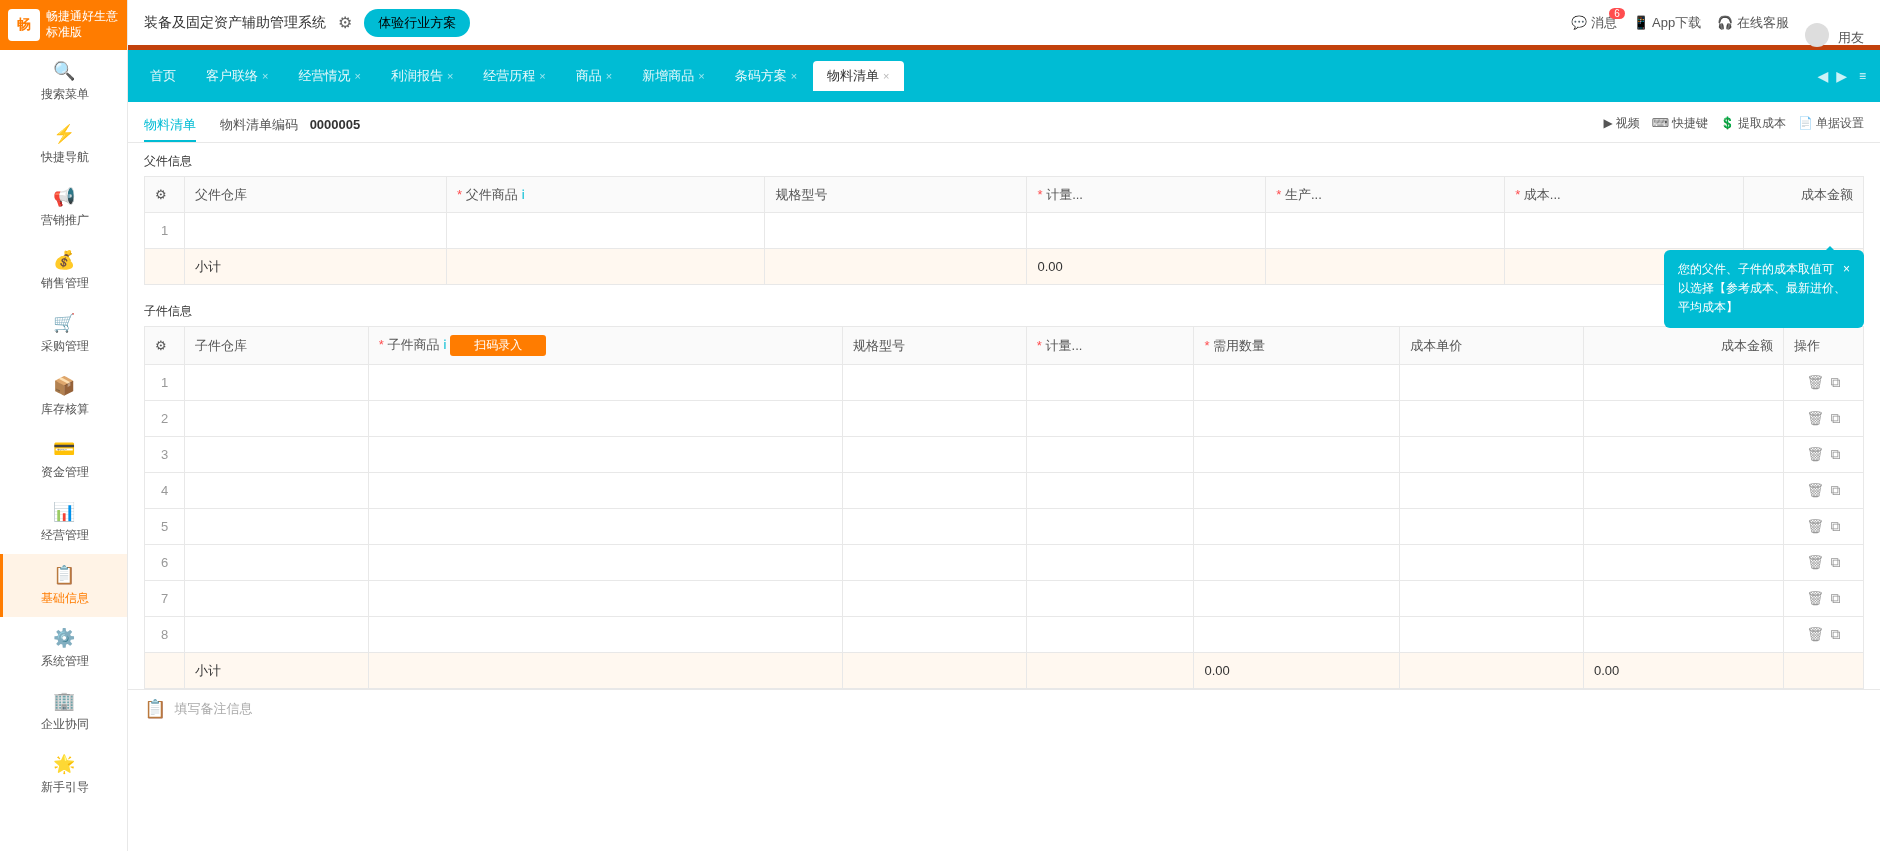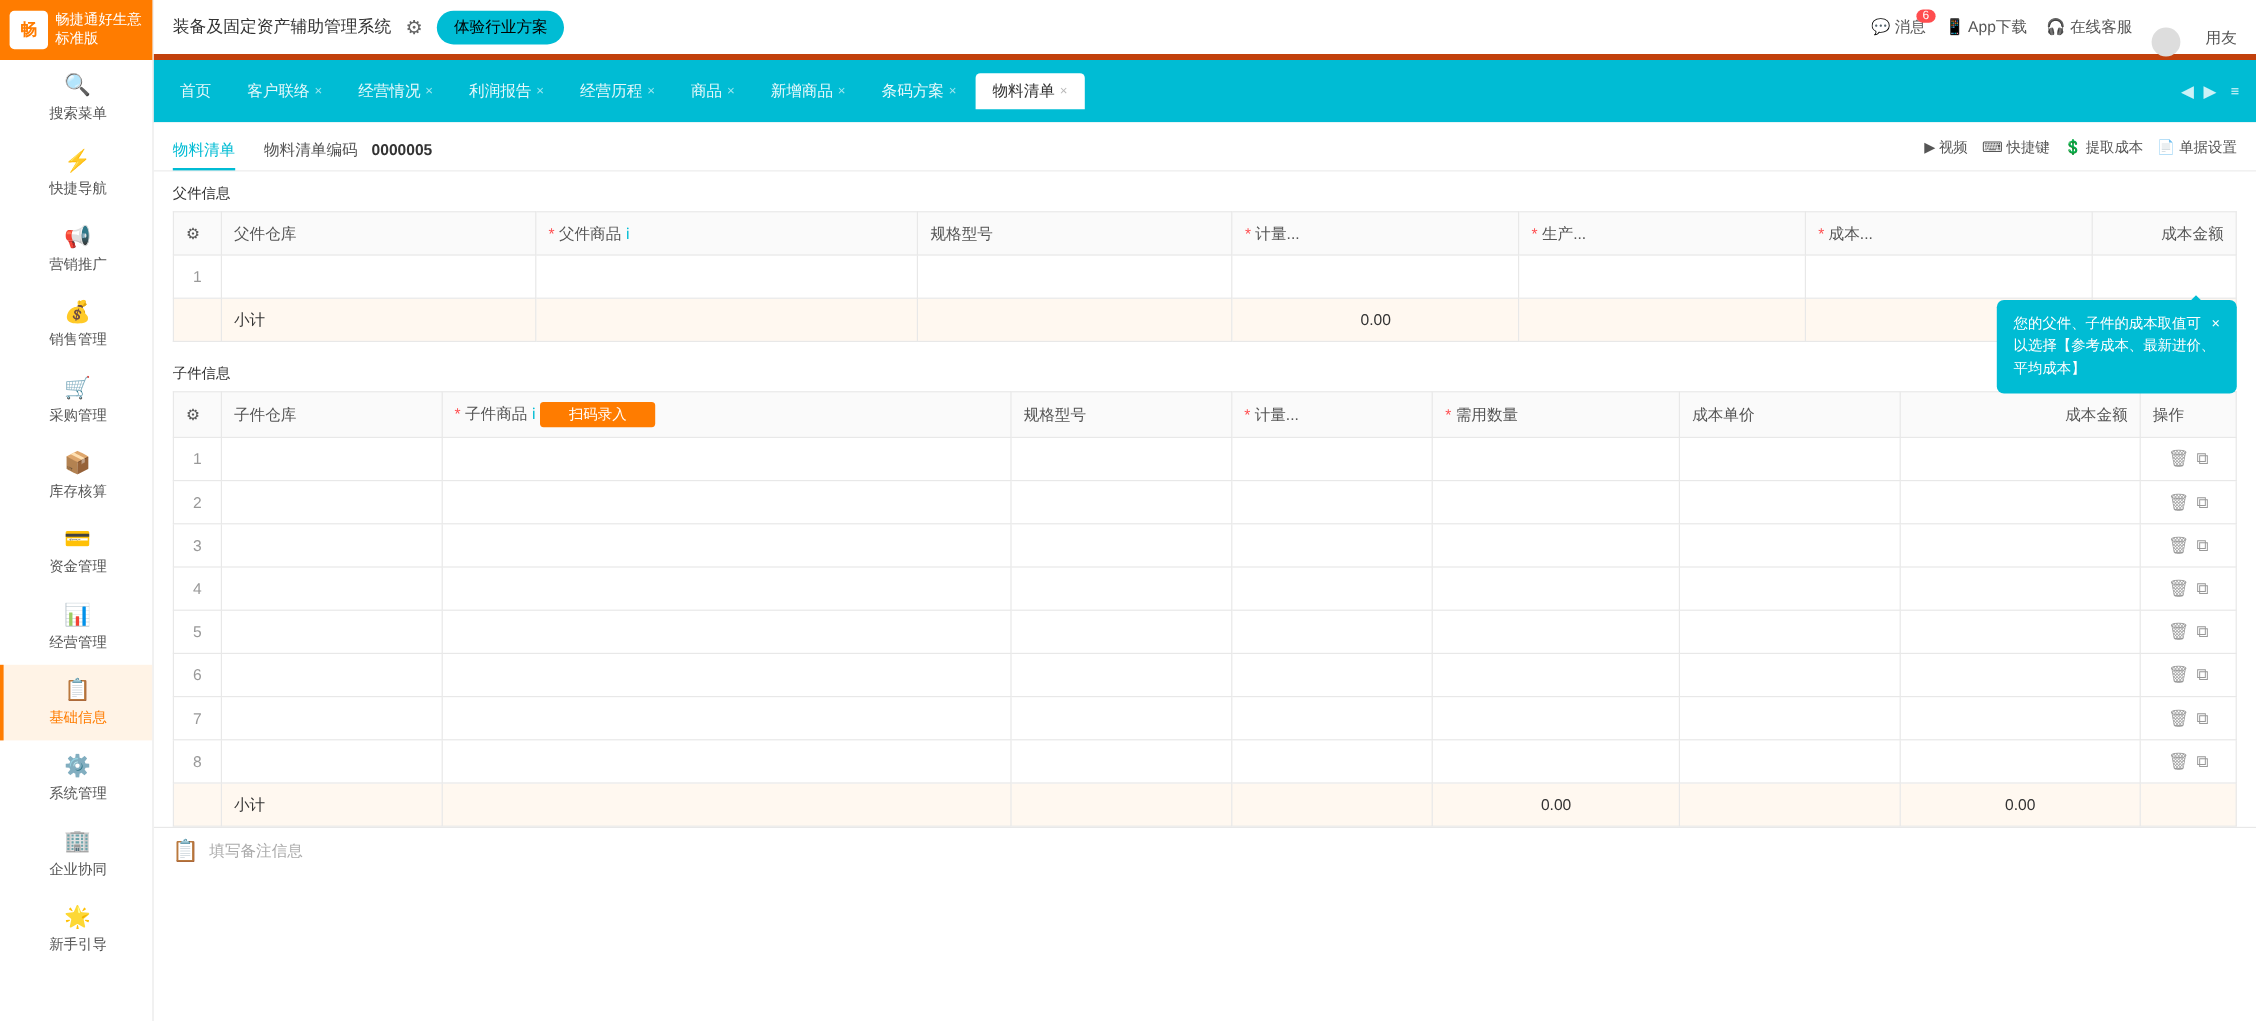--- a/index.html
+++ b/index.html
@@ -227,21 +227,21 @@
     }
     .data-table tr.subtotal td {
       background: #fff8f0;
       color: #333;
     }
     .data-table .row-num {
       color: #999;
       text-align: center;
       width: 40px;
     }
-    .data-table .text-right { text-align: center; }
+    .data-table .text-right { text-align: left; }
     .col-settings { width: 40px; text-align: center; }
     .th-settings { color: #999; text-align: center; }
 
     
     .tooltip-box {
       position: absolute;
       top: 148px;
       right: 16px;
       background: #00bcd4;
       color: #fff;
@@ -390,21 +390,21 @@
         <span class="topbar-badge-count">6</span>
       </div>
       <div style="cursor:pointer;">
         <span>📱</span>
         <span>App下载</span>
       </div>
       <div style="cursor:pointer;">
         <span>🎧</span>
         <span>在线客服</span>
       </div>
-      <div style="cursor:pointer;display:flex;align-items:flex-start;gap:21px;margin-top:24px;">
+      <div style="cursor:pointer;display:flex;align-items:flex-end;gap:9px;margin-top:24px;">
         <span style="width:24px;height:24px;background:#ddd;border-radius:50%;display:inline-block;"></span>
         <span>用友</span>
       </div>
     </div>
   </div>
 
   <div class="nav-tabs">
     <div class="nav-tab">
       <span>首页</span>
     </div>

